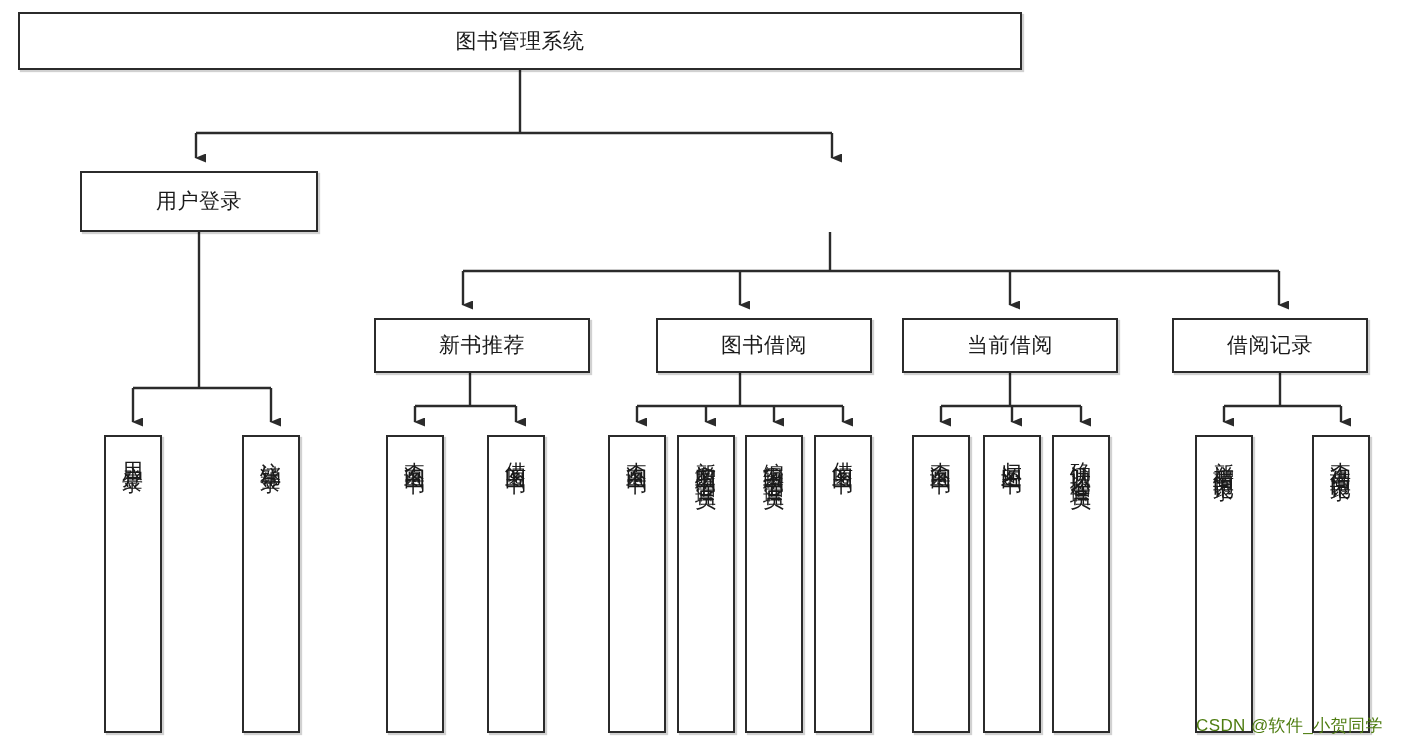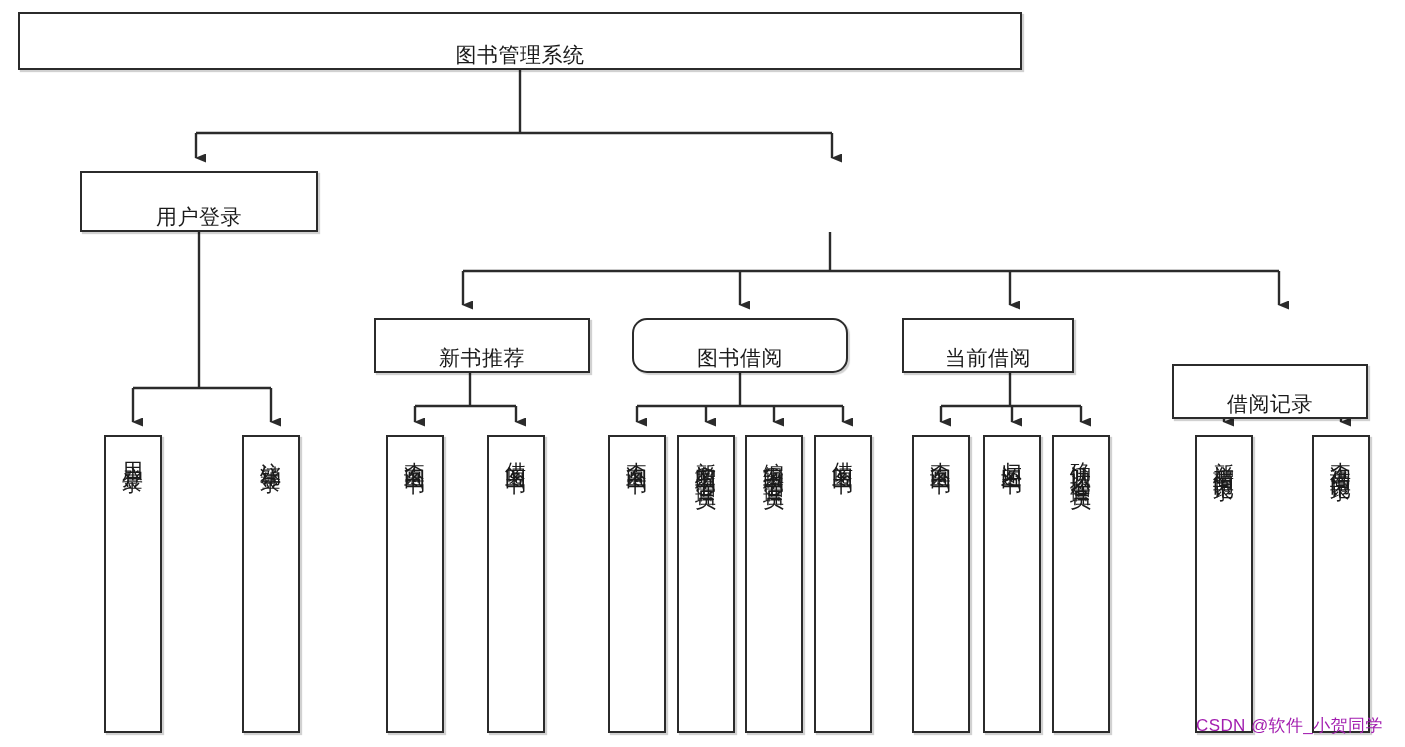--- a/index.html
+++ b/index.html
@@ -25,21 +25,21 @@
     width: 1405px;
     height: 747px;
     pointer-events: none;
   }
   .node {
     position: absolute;
     border: 2px solid #2b2b2b;
     background: #ffffff;
     box-shadow: 2px 2px 1px rgba(0,0,0,0.18);
     display: flex;
-    align-items: flex-end;
+    align-items: center;
     justify-content: center;
     color: #1a1a1a;
   }
   .node-label {
     display: block;
     text-align: center;
     line-height: 1.18;
     letter-spacing: 0.5px;
   }
   .node.horizontal .node-label {
@@ -54,21 +54,21 @@
     writing-mode: vertical-rl;
     text-orientation: upright;
     font-size: 21px;
     letter-spacing: 4px;
     line-height: 1;
     margin: 0 auto;
   }
   .watermark {
     position: absolute;
     font-size: 17px;
-    color: #a21caf;
+    color: #4d7c0f;
     white-space: nowrap;
     letter-spacing: 0.4px;
     text-align: center;
   }
 </style>
 </head>
 <body>
 
 <div id="diagram-canvas">
 
@@ -138,27 +138,27 @@
     <span class="node-label">图书管理系统</span>
   </div>
 
   <div class="node horizontal" style="left: 80px; top: 171px; width: 238px; height: 61px;">
     <span class="node-label">用户登录</span>
   </div>
 
   <div class="node horizontal" style="left: 374px; top: 318px; width: 216px; height: 55px;">
     <span class="node-label">新书推荐</span>
   </div>
-  <div class="node horizontal" style="left: 632px; top: 318px; width: 216px; height: 55px; border-radius: 15px;">
+  <div class="node horizontal" style="left: 656px; top: 318px; width: 216px; height: 55px;">
     <span class="node-label">图书借阅</span>
   </div>
-  <div class="node horizontal" style="left: 902px; top: 318px; width: 172px; height: 55px;">
+  <div class="node horizontal" style="left: 902px; top: 318px; width: 216px; height: 55px;">
     <span class="node-label">当前借阅</span>
   </div>
-  <div class="node horizontal" style="left: 1172px; top: 318px; width: 196px; height: 55px; margin-top: 46px;">
+  <div class="node horizontal" style="left: 1172px; top: 318px; width: 196px; height: 55px;">
     <span class="node-label">借阅记录</span>
   </div>
 
   <div class="node vertical" style="left: 104px; top: 435px; width: 58px; height: 298px;">
     <span class="node-label">用户登录</span>
   </div>
   <div class="node vertical" style="left: 242px; top: 435px; width: 58px; height: 298px;">
     <span class="node-label">注销登录</span>
   </div>
   <div class="node vertical" style="left: 386px; top: 435px; width: 58px; height: 298px;">

